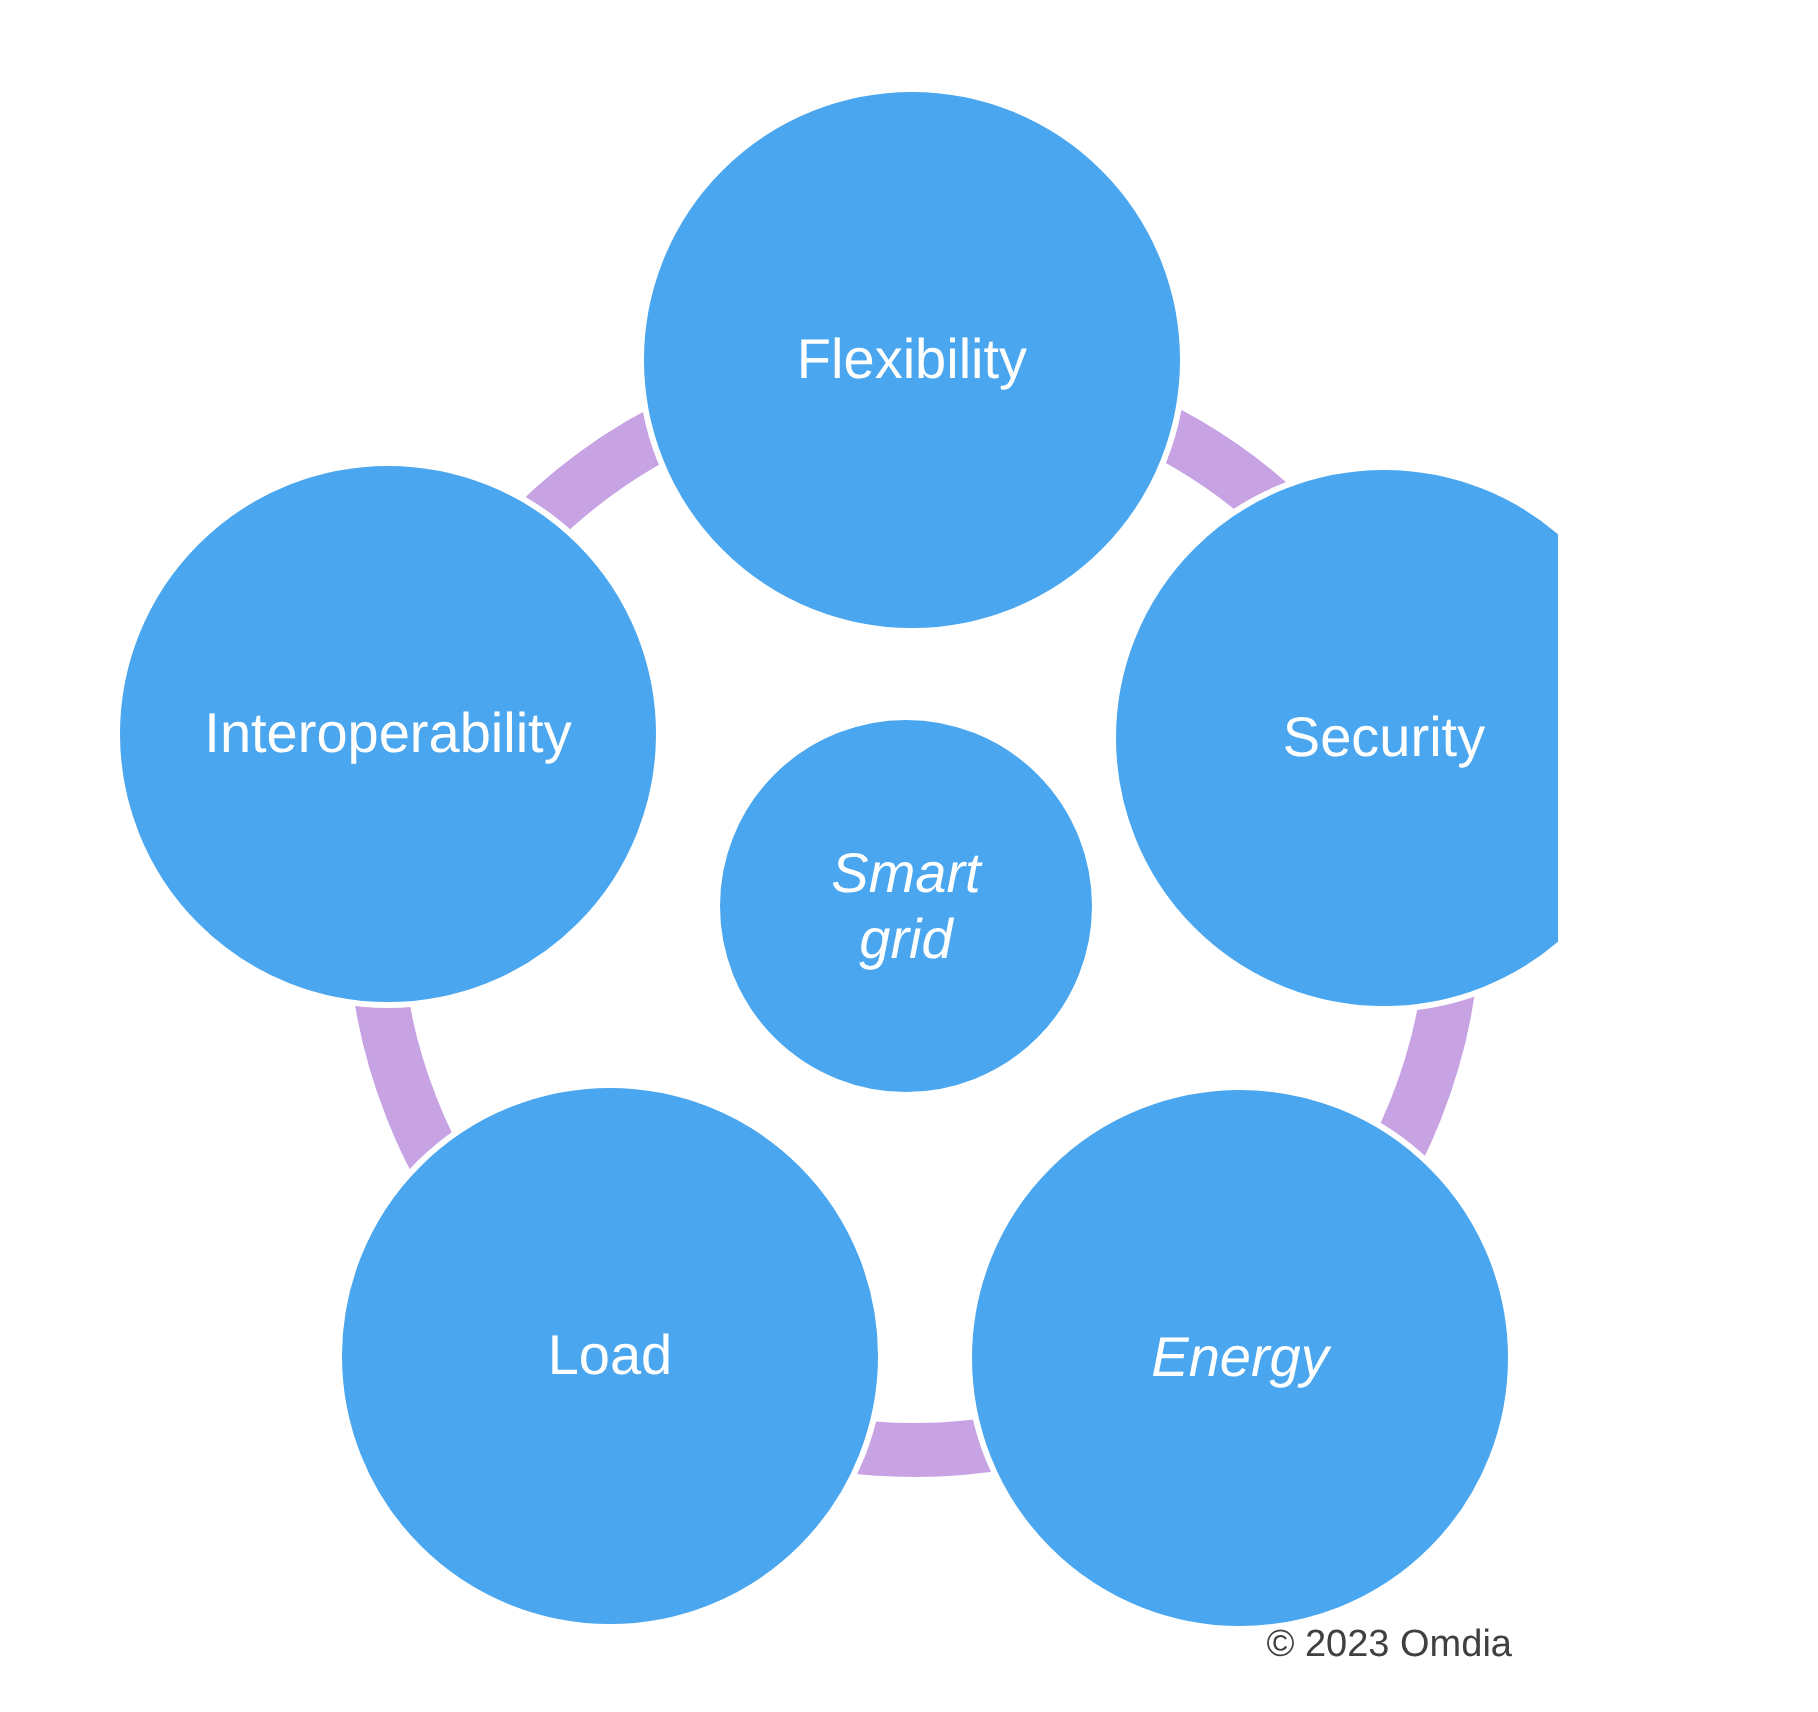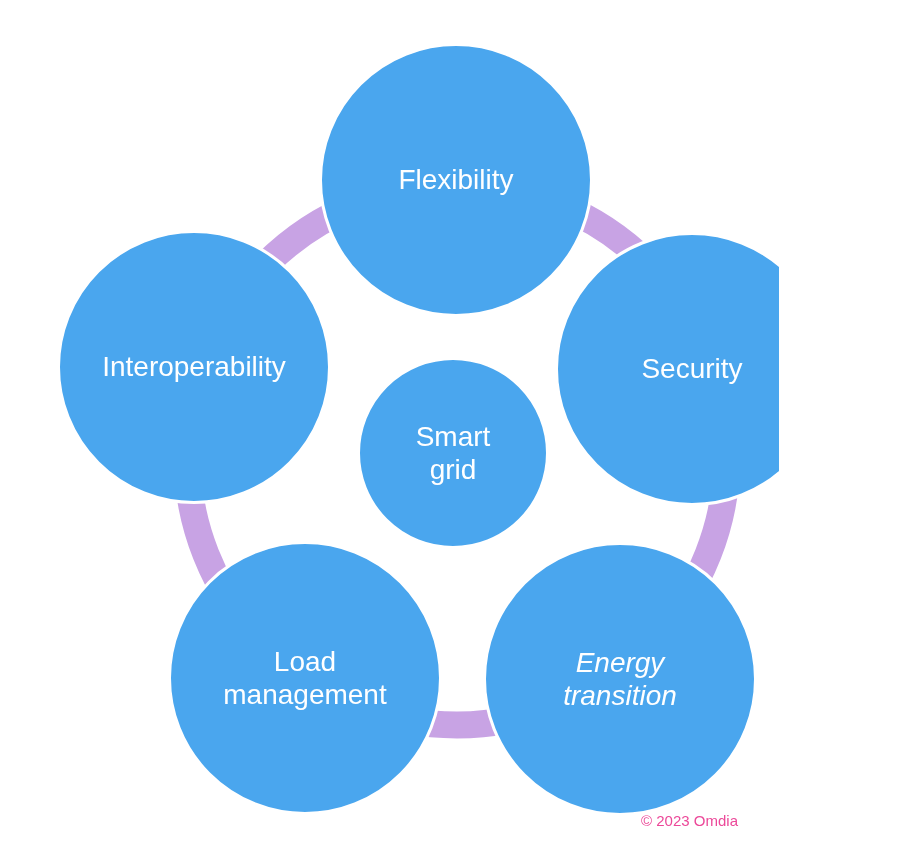--- a/index.html
+++ b/index.html
@@ -42,27 +42,28 @@
   .node-flexibility      { left: 319px; top: 43px;  }
   .node-security         { left: 555px; top: 232px; }
   .node-interoperability { left: 57px;  top: 230px; justify-content: center; }
   .node-load             { left: 168px; top: 541px; }
   .node-energy           { left: 483px; top: 542px; font-style: italic; }
   .node-center {
     width: 192px;
     height: 192px;
     left: 357px;
     top: 357px;
+    font-style: italic;
   }
   .copyright {
     position: absolute;
     top: 812px;
-    right: 41px;
-    font-size: 15px;
-    color: #ec4899;
+    right: 23px;
+    font-size: 19px;
+    color: #404040;
   }
 </style>
 </head>
 <body>
 
 <div class="canvas">
 
   <svg class="ring-svg" viewBox="0 0 909 856" xmlns="http://www.w3.org/2000/svg">
     <circle cx="457" cy="455" r="270" fill="none" stroke-width="27" stroke="#C8A3E4"></circle>
   </svg>
@@ -74,26 +75,24 @@
   <div class="node node-outer node-security">
     <span class="line">Security</span>
   </div>
 
   <div class="node node-outer node-interoperability">
     <span class="line">Interoperability</span>
   </div>
 
   <div class="node node-outer node-load">
     <span class="line">Load</span>
-    <span class="line">management</span>
   </div>
 
   <div class="node node-outer node-energy">
     <span class="line">Energy</span>
-    <span class="line">transition</span>
   </div>
 
   <div class="node node-center">
     <span class="line">Smart</span>
     <span class="line">grid</span>
   </div>
 
   <div class="copyright">© 2023 Omdia</div>
 
 </div>

